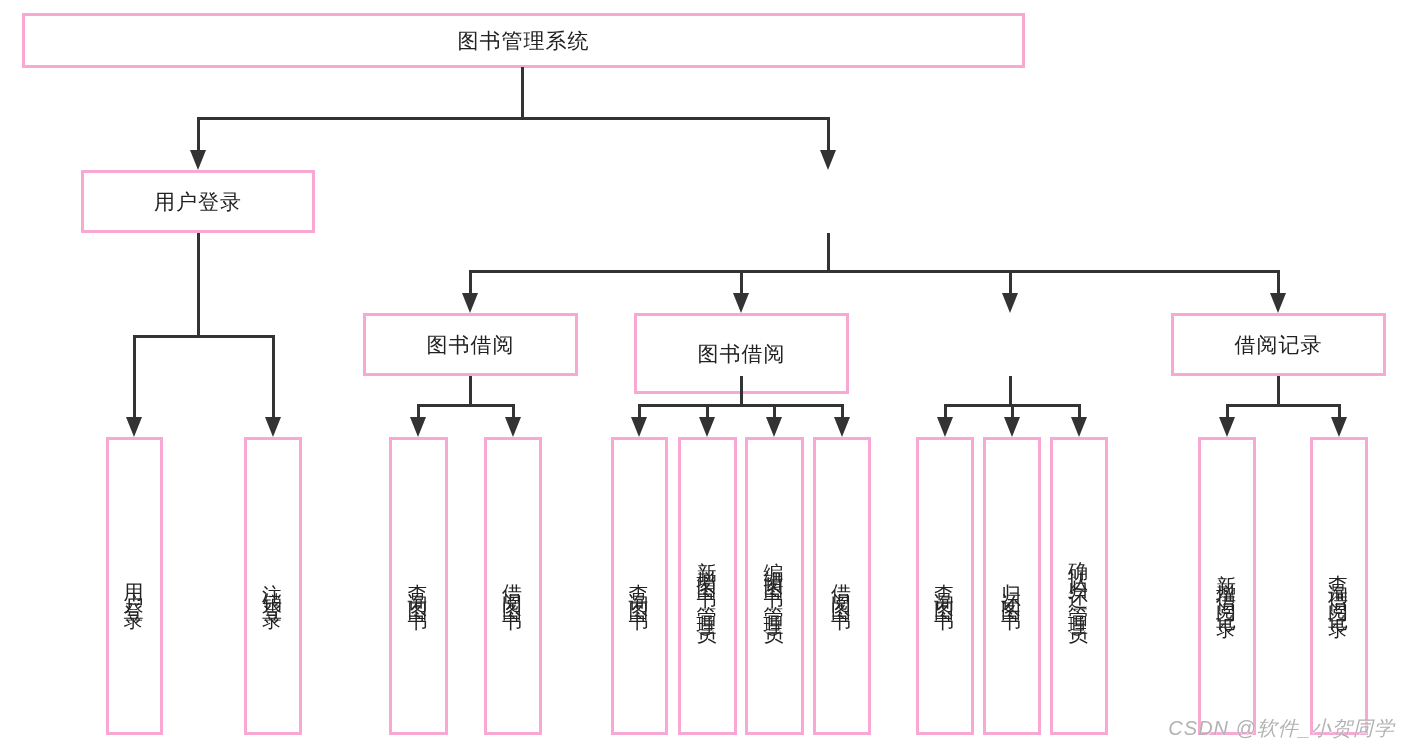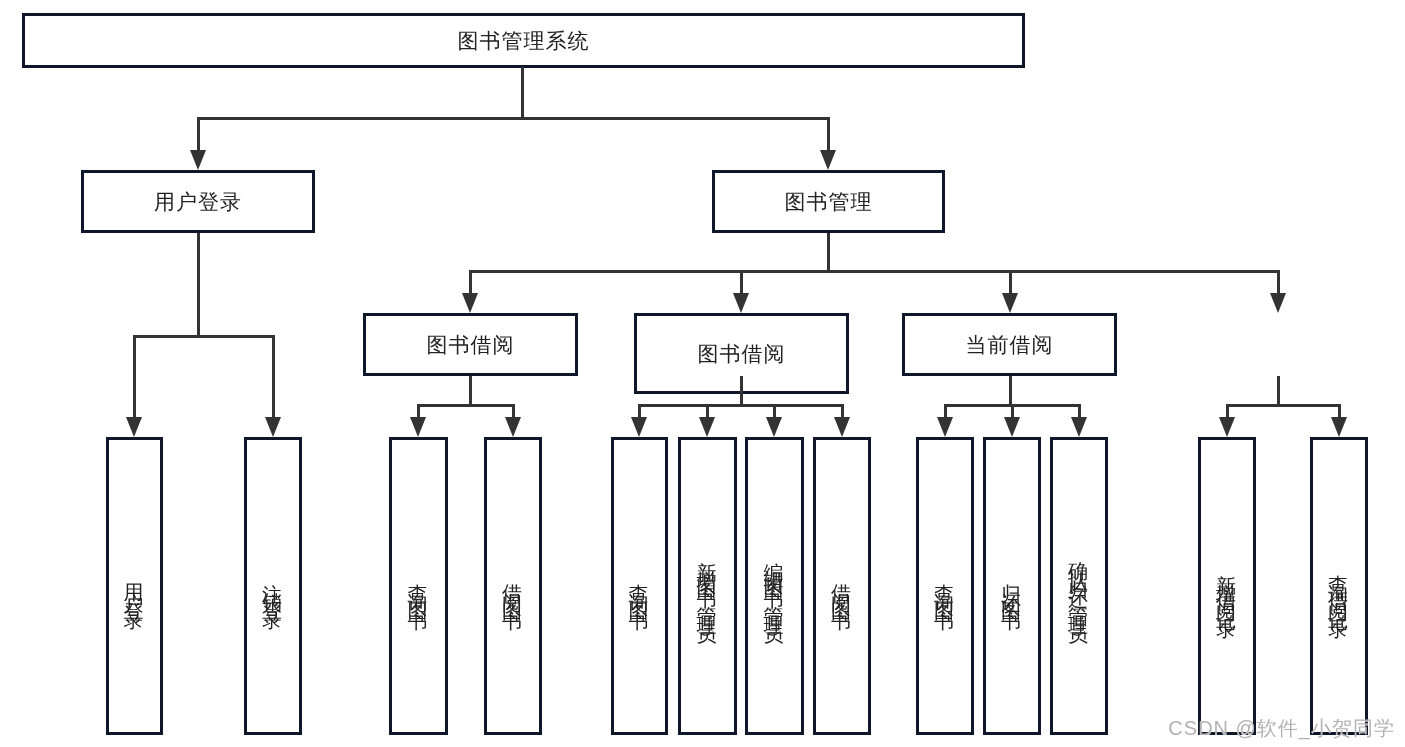--- a/index.html
+++ b/index.html
@@ -1,62 +1,59 @@
 <!DOCTYPE html>
 <html><head>
 <meta charset="utf-8">
 <style>
   html,body{margin:0;padding:0;background:#fff;}
   .stage{
     position:relative;width:1405px;height:747px;background:#ffffff;
     font-family:"Liberation Sans", sans-serif;overflow:hidden;
   }
   .box{
-    position:absolute;background:#fff;border:3px solid #0f172a;box-sizing:border-box;
+    position:absolute;background:#fff;border:3px solid #f9a8d4;box-sizing:border-box;
     display:flex;align-items:center;justify-content:center;color:#222;
   }
   .hbox{font-size:21px;letter-spacing:1px;}
   .vbox{font-size:20px;writing-mode:vertical-rl;text-orientation:mixed;letter-spacing:9px;}
   .lbl{white-space:nowrap;}
   .vl{position:absolute;width:3px;background:#333;}
   .hl{position:absolute;height:3px;background:#333;}
   .arw{
     position:absolute;width:0;height:0;
     border-left:8px solid transparent;border-right:8px solid transparent;
     border-top:20px solid #333;
   }
   .watermark{
     position:absolute;right:10px;bottom:5px;font-size:20px;color:#b2b2b2;
-    text-shadow:0 1px 0 rgba(255,255,255,0.8);letter-spacing:1px;
+    text-shadow:0 1px 0 rgba(255,255,255,0.8);letter-spacing:1px;font-style:italic;
   }
 </style>
 </head>
 <body>
 
 <div class="stage">
 
   <div class="box hbox" style="left:22px;top:13px;width:1003px;height:55px">
     <span class="lbl">图书管理系统</span>
   </div>
 
   <div class="box hbox" style="left:81px;top:170px;width:234px;height:63px">
     <span class="lbl">用户登录</span>
   </div>
-  <div class="box hbox" style="left:712px;top:170px;width:233px;height:63px">
-    <span class="lbl">图书管理</span>
-  </div>
 
   <div class="box hbox" style="left:363px;top:313px;width:215px;height:63px">
     <span class="lbl">图书借阅</span>
   </div>
   <div class="box hbox" style="left:634px;top:313px;width:215px;height:81px">
     <span class="lbl">图书借阅</span>
   </div>
-  <div class="box hbox" style="left:902px;top:313px;width:215px;height:63px">
-    <span class="lbl">当前借阅</span>
+  <div class="box hbox" style="left:1171px;top:313px;width:215px;height:63px">
+    <span class="lbl">借阅记录</span>
   </div>
 
   <div class="box vbox" style="left:106px;top:437px;width:57px;height:298px">
     <span class="lbl">用户登录</span>
   </div>
   <div class="box vbox" style="left:244px;top:437px;width:58px;height:298px">
     <span class="lbl">注销登录</span>
   </div>
 
   <div class="box vbox" style="left:389px;top:437px;width:59px;height:298px">

